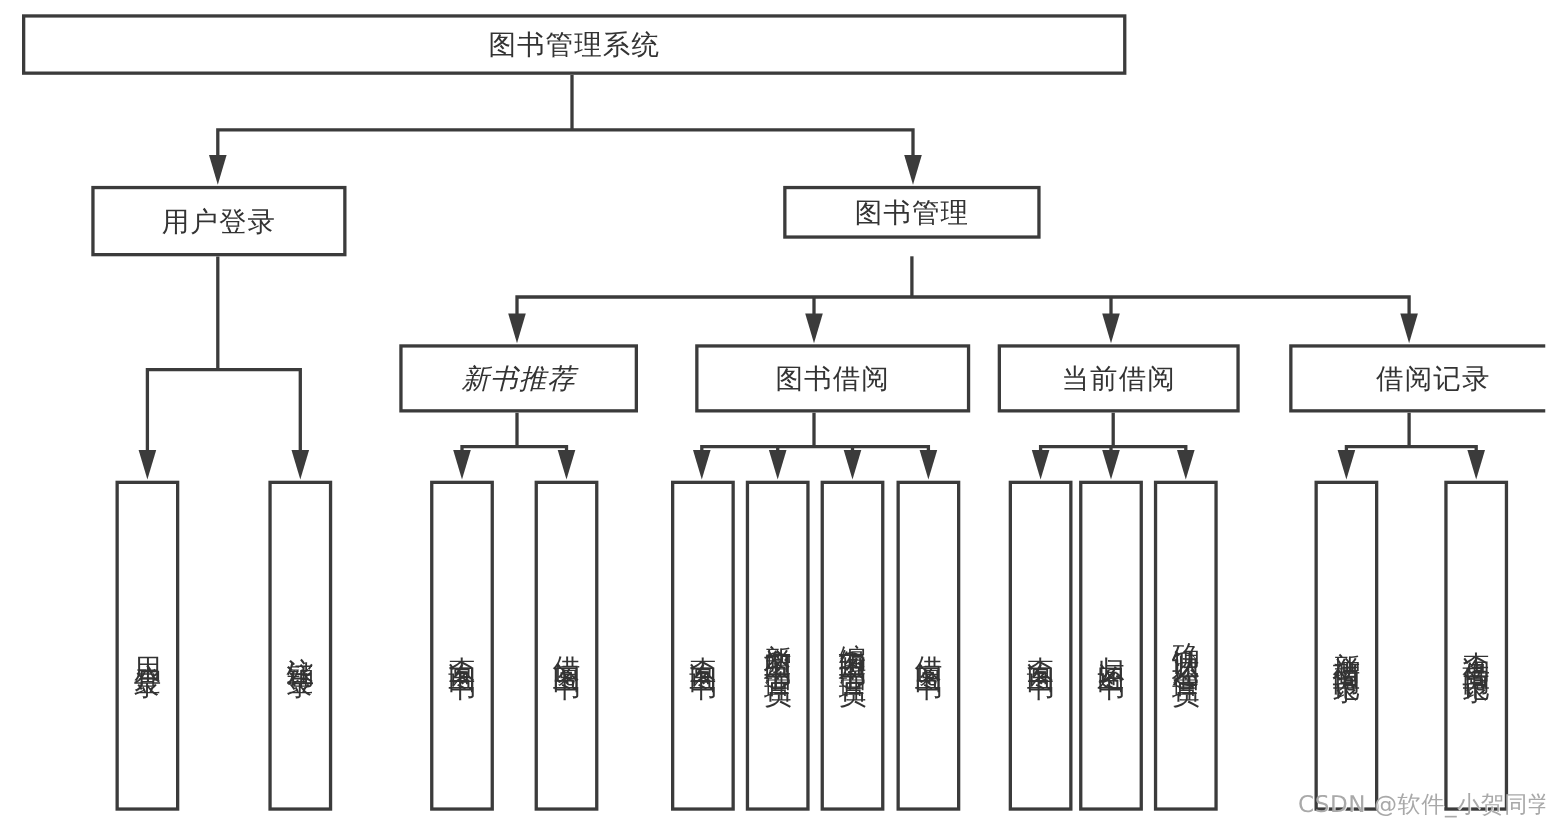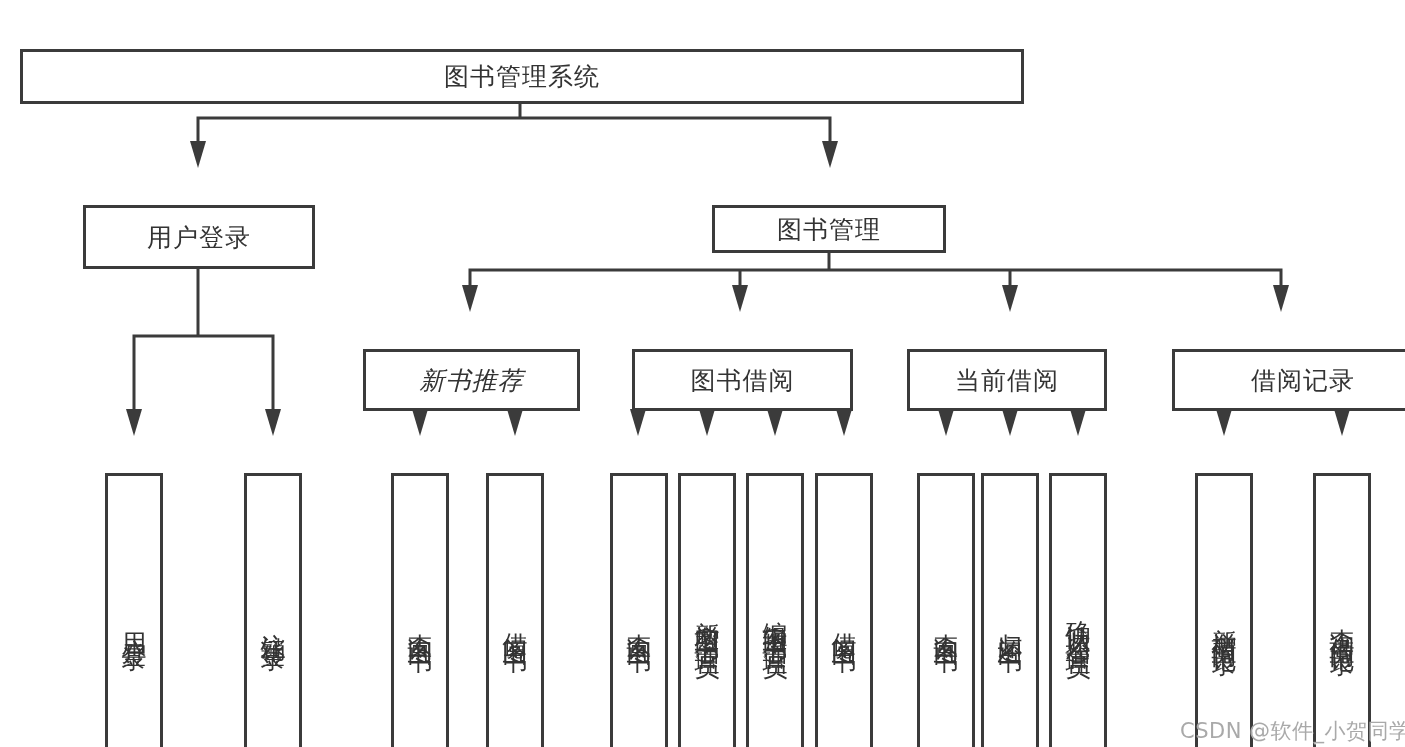--- a/index.html
+++ b/index.html
@@ -15,21 +15,20 @@
     box-sizing:border-box;
     border:3px solid #3b3b3b;
     background:#ffffff;
     display:flex;
     align-items:center;
     justify-content:center;
     color:#333333;
     font-size:25px;
     letter-spacing:1px;
     white-space:nowrap;
-    margin-top:36px;
   }
   .leaf{
     writing-mode:vertical-rl;
     text-orientation:mixed;
     font-size:25px;
     letter-spacing:5px;
     line-height:1;
     white-space:normal;
   }
   #connectors{position:absolute;left:0;top:0;}
@@ -103,22 +102,22 @@
       <path d="M1334 409 L1350 409 L1342 436 Z"></path>
     </g>
   </svg>
 
   <div class="node" style="left:20px;top:13px;width:1004px;height:55px;">图书管理系统</div>
 
   <div class="node" style="left:83px;top:169px;width:232px;height:64px;">用户登录</div>
   <div class="node" style="left:712px;top:169px;width:234px;height:48px;">图书管理</div>
 
   <div class="node" style="left:363px;top:313px;width:217px;height:62px;font-style:italic;">新书推荐</div>
-  <div class="node" style="left:632px;top:313px;width:221px;height:62px;">图书借阅</div>
-  <div class="node" style="left:907px;top:313px;width:200px;height:62px;text-align:right;">当前借阅</div>
+  <div class="node" style="left:632px;top:313px;width:250px;height:62px;">图书借阅</div>
+  <div class="node" style="left:907px;top:313px;width:220px;height:62px;text-align:right;">当前借阅</div>
   <div class="node" style="left:1172px;top:313px;width:262px;height:62px;">借阅记录</div>
 
   <div class="node leaf" style="left:105px;top:437px;width:58px;height:300px;">用户登录</div>
   <div class="node leaf" style="left:244px;top:437px;width:58px;height:300px;">注销登录</div>
 
   <div class="node leaf" style="left:391px;top:437px;width:58px;height:300px;">查询图书</div>
   <div class="node leaf" style="left:486px;top:437px;width:58px;height:300px;">借阅图书</div>
 
   <div class="node leaf" style="left:610px;top:437px;width:58px;height:300px;">查询图书</div>
   <div class="node leaf" style="left:678px;top:437px;width:58px;height:300px;">新增图书（管理员）</div>

